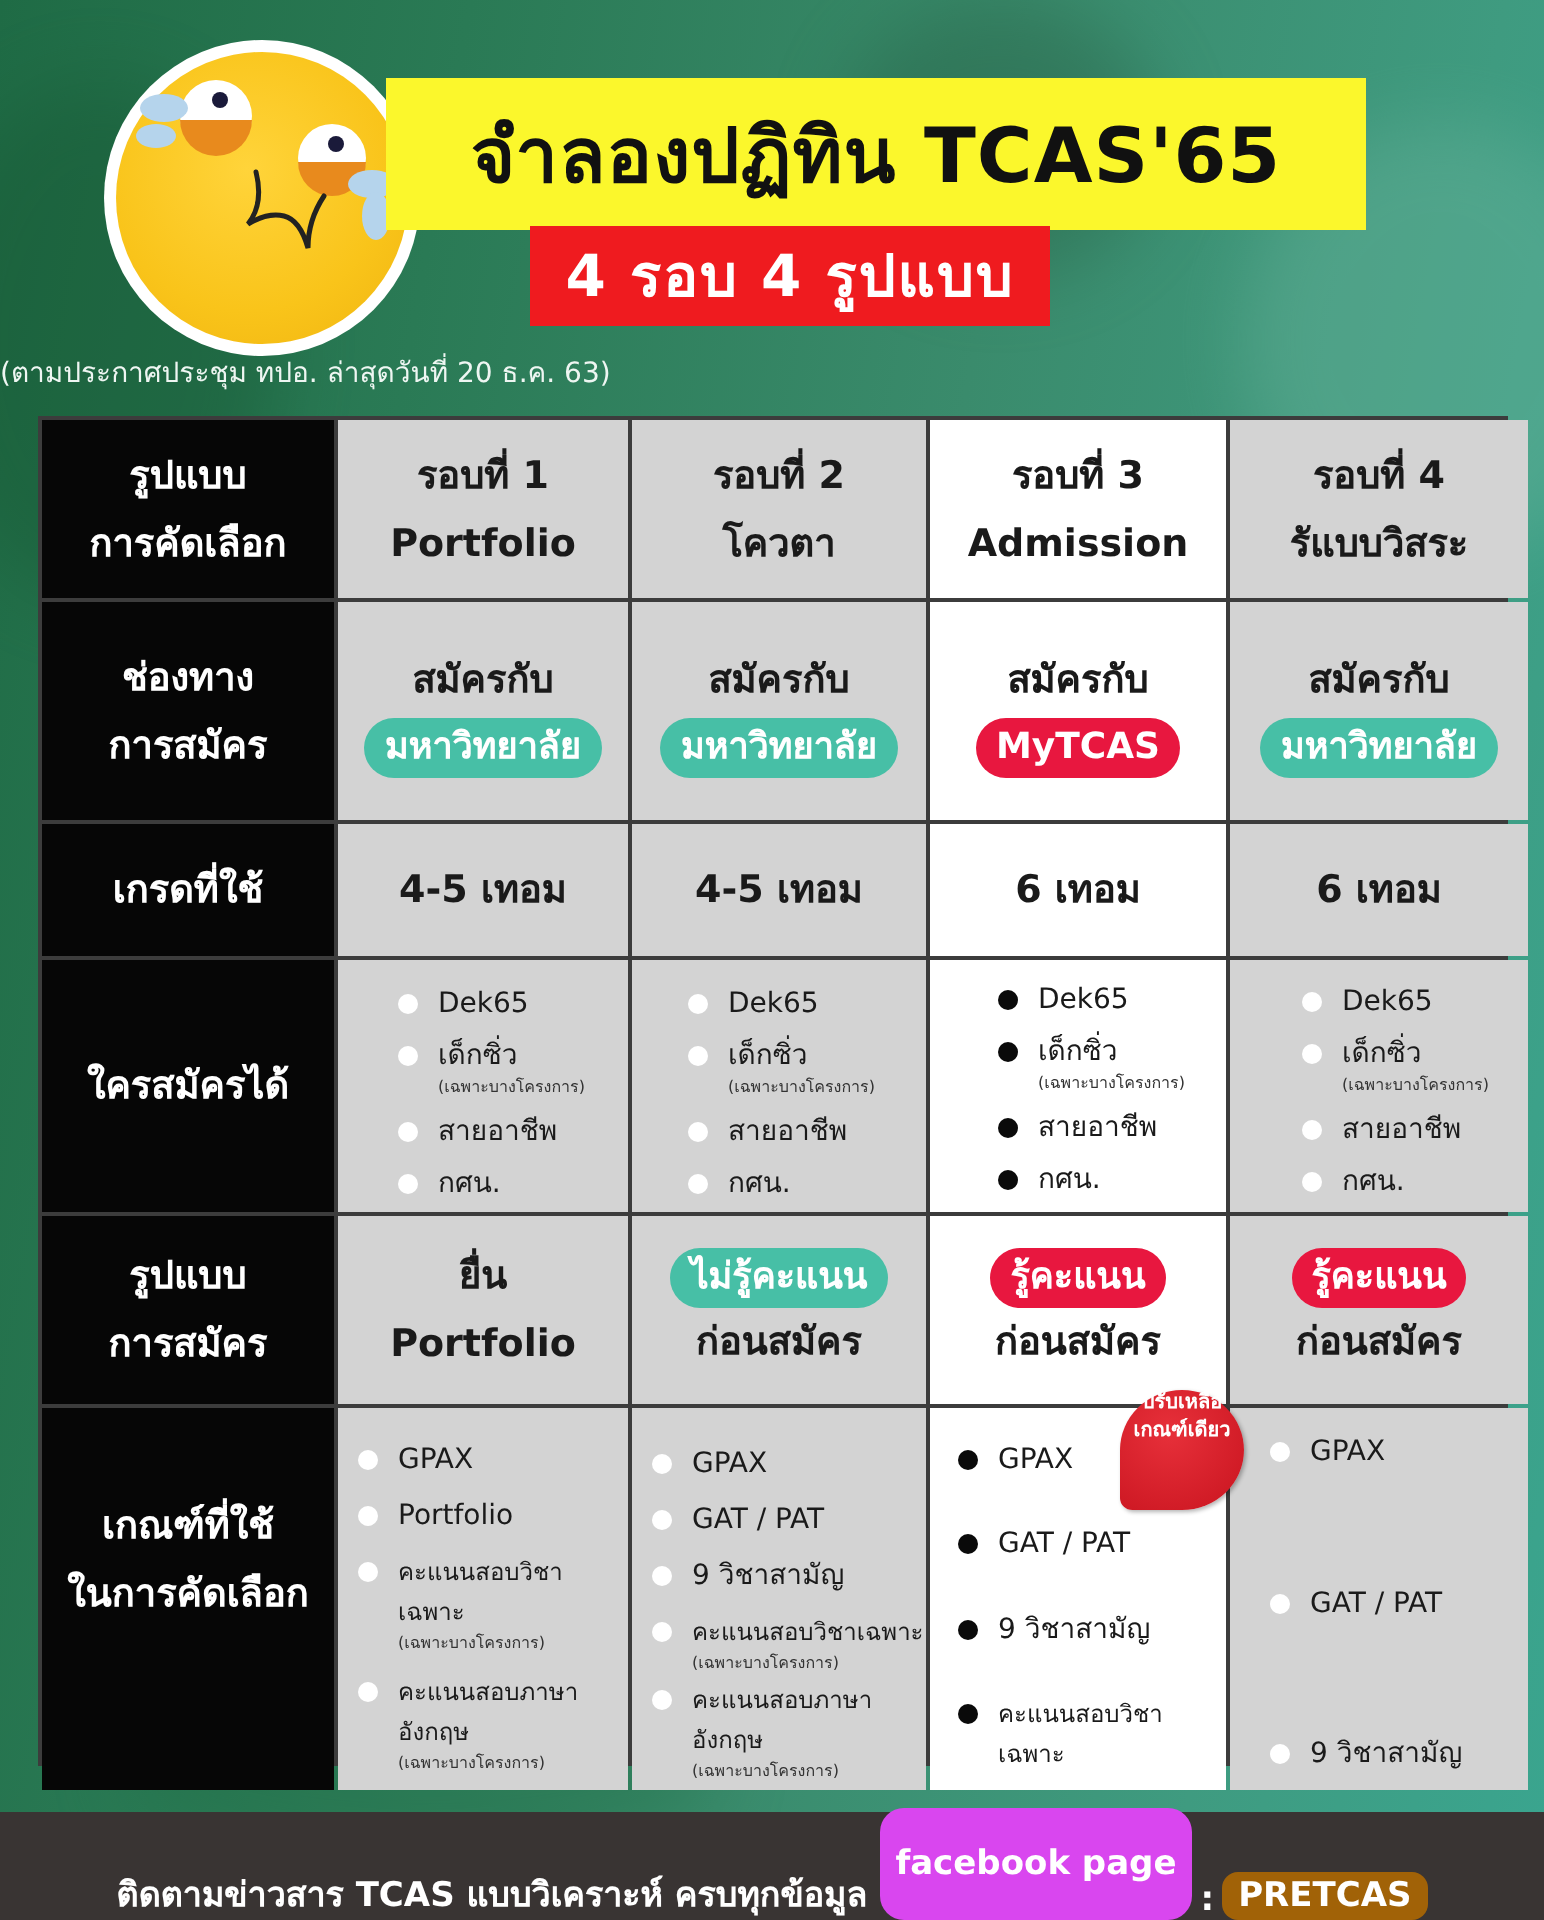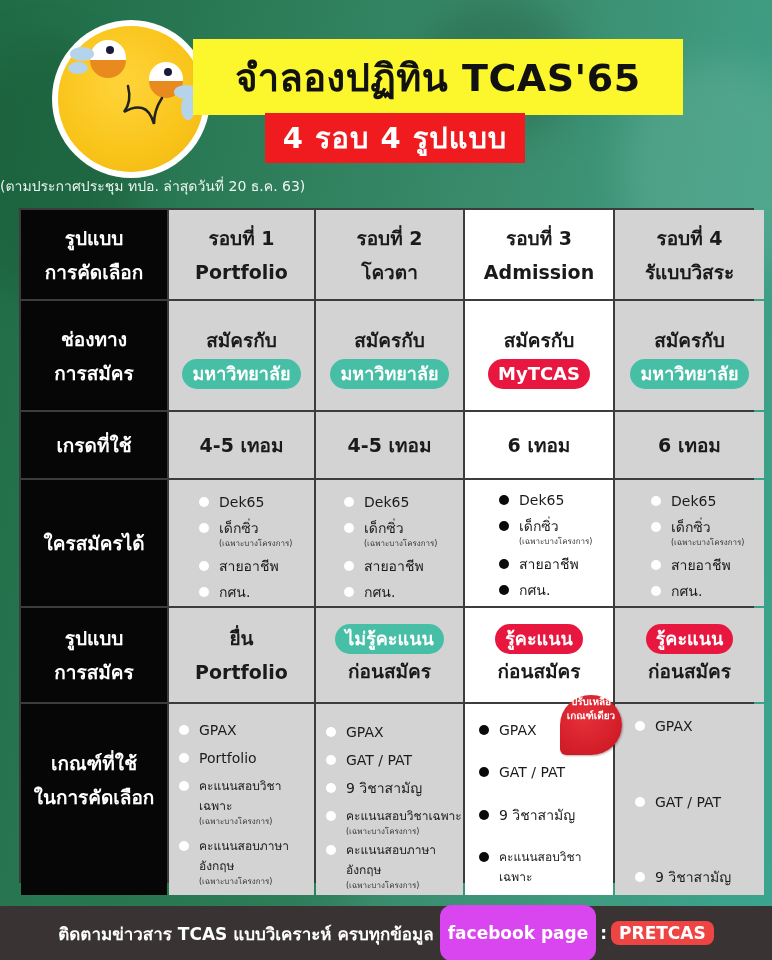--- a/index.html
+++ b/index.html
@@ -81,26 +81,26 @@
     background: radial-gradient(circle at 40% 35%, #e7303a 0%, #c9141f 100%);
     border-radius: 50% 50% 50% 10%;
     display: flex; flex-direction: column; align-items: center; justify-content: flex-start;
     color: #fff; font-size: 10px; font-weight: bold; line-height: 14px;
     box-shadow: 1px 1px 2px rgba(0,0,0,0.3);
   }
 
   
   .footer {
     position: absolute; left: 0; top: 906px; width: 772px; height: 54px;
-    background: #393433; display: flex; align-items: center; justify-content: center;
+    background: #393433; display: flex; align-items: flex-end; justify-content: center;
     color: #fff; font-size: 17px; font-weight: bold;
   }
   .footer .fb { background: #d946ef; border-radius: 12px; padding: 18px 8px; margin-left: 6px; font-size: 17px; }
   .footer .colon { margin: 0 4px; }
-  .footer .page { background: #ef4444; border-radius: 8px; padding: 2px 8px; font-size: 17px; }
+  .footer .page { background: #a16207; border-radius: 8px; padding: 2px 8px; font-size: 17px; }
 </style>
 </head>
 <body>
 
 <div class="bg-blob b1"></div>
 <div class="bg-blob b2"></div>
 <div class="bg-blob b3"></div>
 <div class="bg-blob b4"></div>
 
 <div class="emoji">

